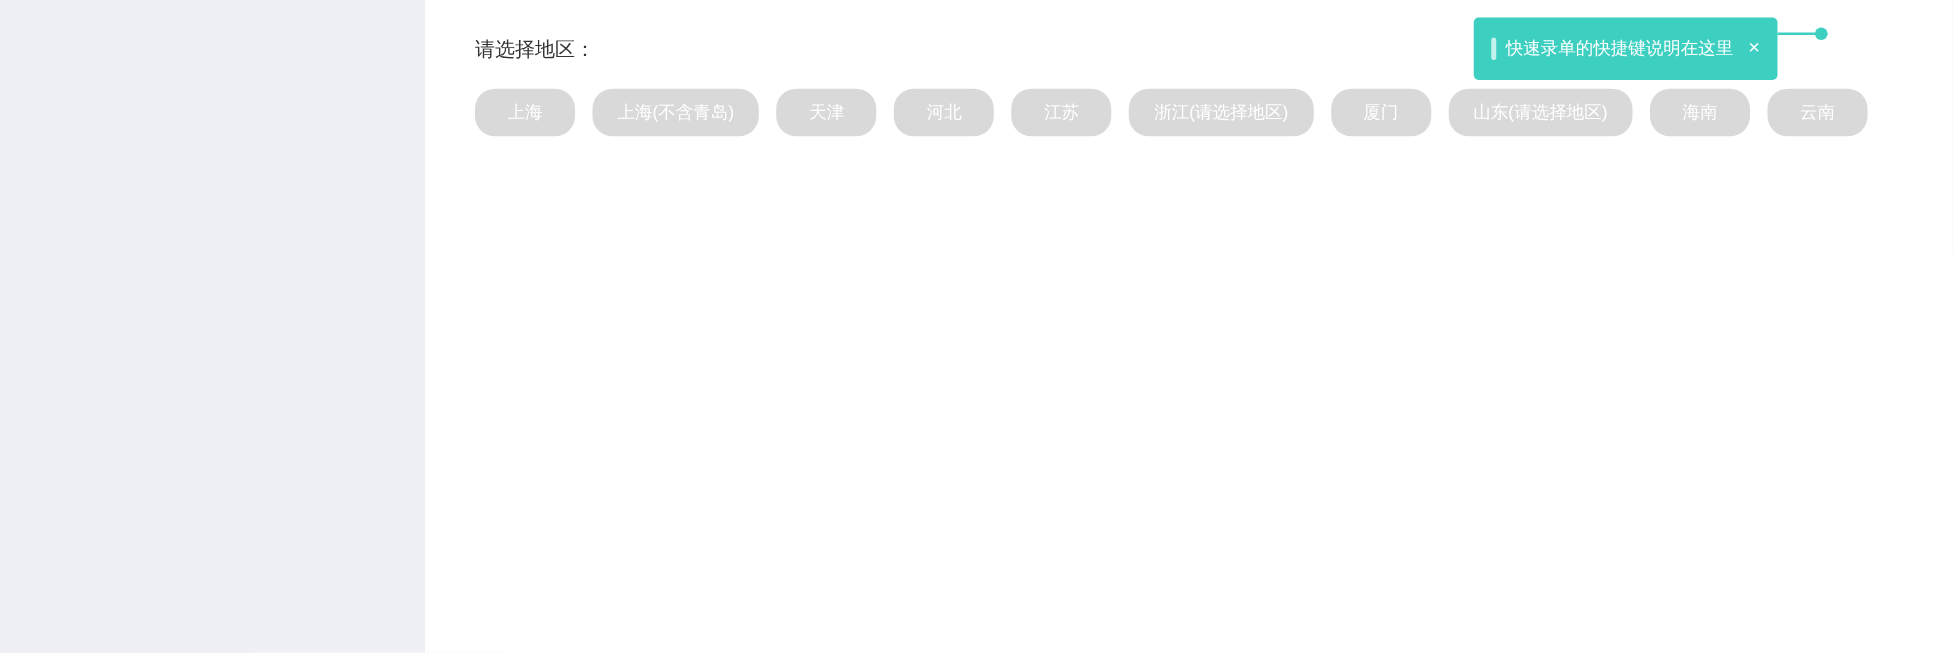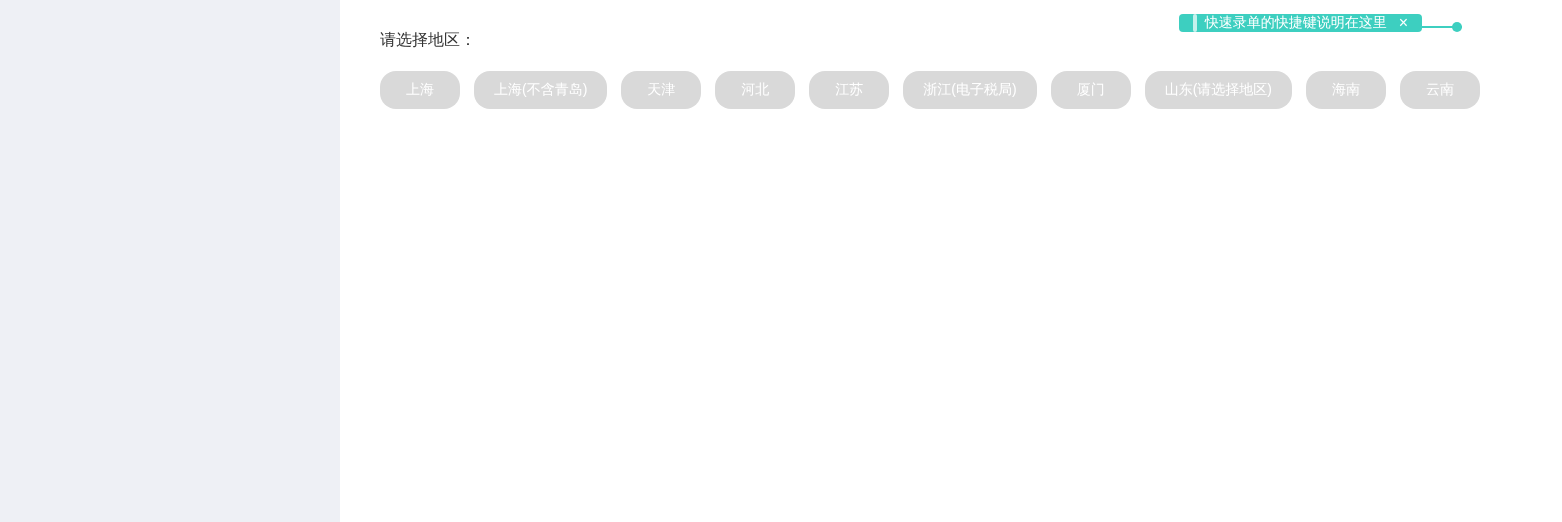--- a/index.html
+++ b/index.html
@@ -64,21 +64,21 @@
     }
 
     
     .tooltip-banner {
       position: absolute;
       top: 14px;
       right: 140px;
       background: #3dcfc0;
       color: #fff;
       border-radius: 4px;
-      padding: 0 14px;
+      padding: 16px 14px;
       font-size: 14px;
       display: flex;
       align-items: center;
       gap: 8px;
       white-space: nowrap;
     }
 
     .tooltip-banner .left-bar {
       width: 4px;
       height: 18px;
@@ -124,21 +124,21 @@
 
 <div class="main-content">
   <div class="page-title">请选择地区：</div>
 
   <div class="region-buttons">
   <button class="region-btn">上海</button>
       <button class="region-btn">上海(不含青岛)</button>
       <button class="region-btn">天津</button>
       <button class="region-btn">河北</button>
       <button class="region-btn">江苏</button>
-      <button class="region-btn">浙江(电子税局)</button>
+      <button class="region-btn">浙江(请选择地区)</button>
       <button class="region-btn">厦门</button>
       <button class="region-btn">山东(请选择地区)</button>
       <button class="region-btn">海南</button>
       <button class="region-btn">云南</button>
     </div>
 </div>
 
 <div class="tooltip-banner">
   <span class="left-bar"></span>
   <span>快速录单的快捷键说明在这里</span>

